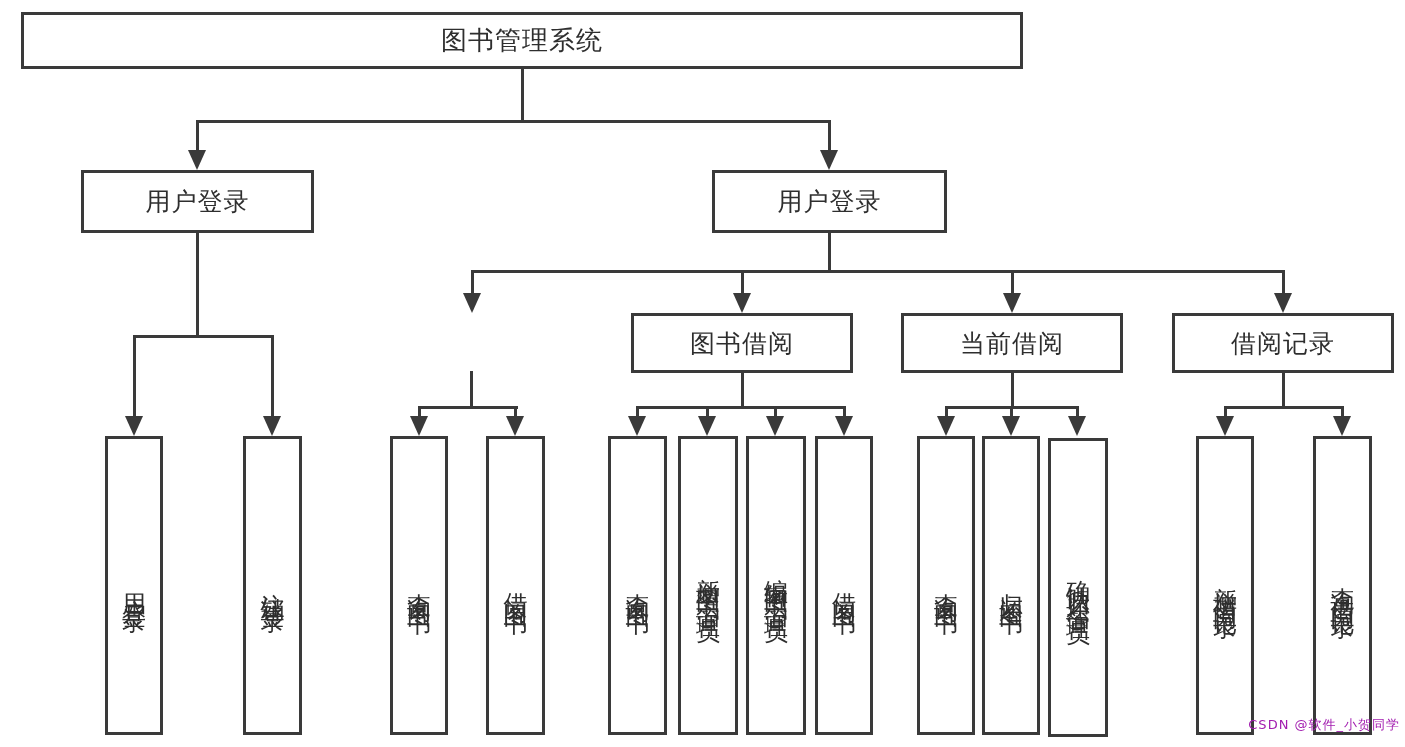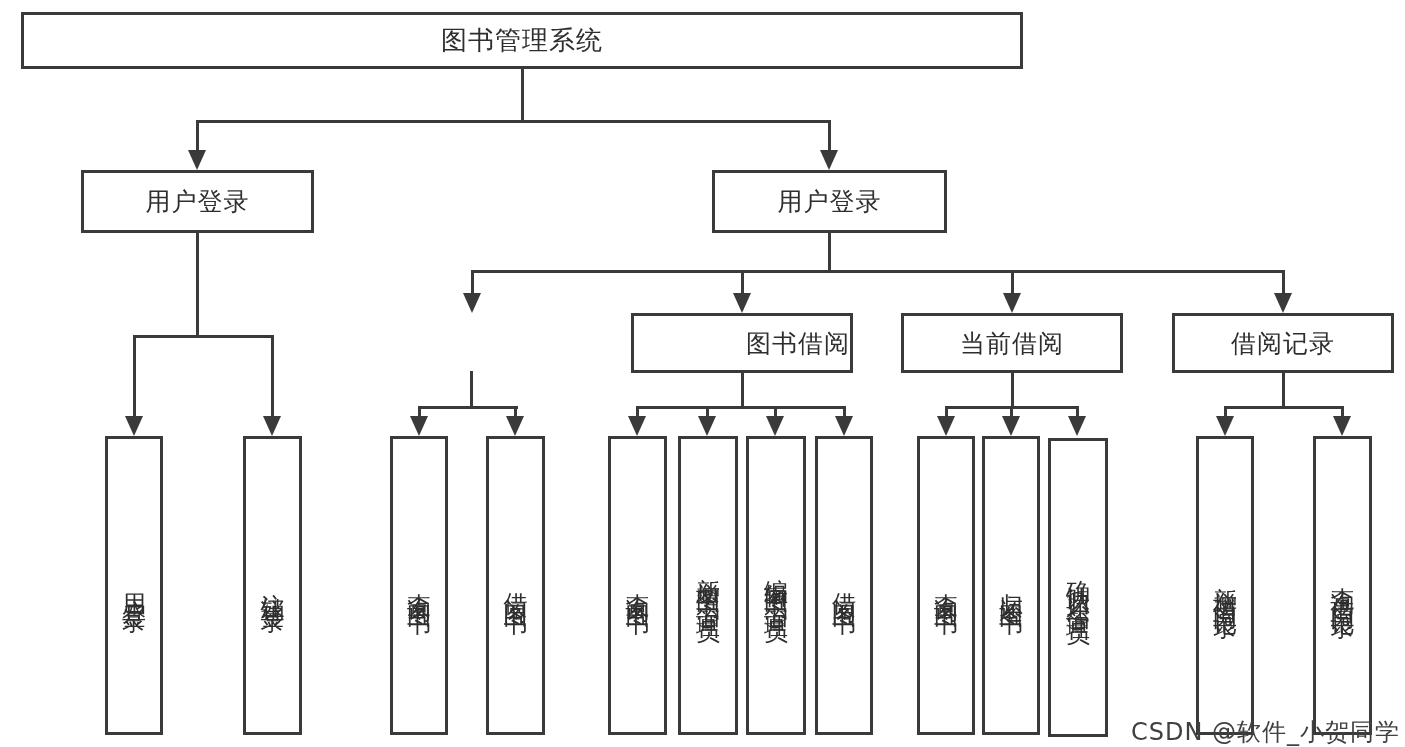--- a/index.html
+++ b/index.html
@@ -37,22 +37,22 @@
   .v{width:3px;}
   .ah{
     position:absolute;width:0;height:0;
     border-left:9px solid transparent;
     border-right:9px solid transparent;
     border-top:20px solid #3a3a3a;
   }
   .watermark{
     position:absolute;
     top:716px;right:5px;
-    font-size:24px;
-    color:#404040;
+    font-size:13px;
+    color:#a21caf;
     letter-spacing:1px;
     z-index:5;
   }
 </style>
 </head>
 <body>
 
 <div id="canvas">
 
   <div class="box" style="left:21px;top:12px;width:1002px;height:57px;font-size:26px;">
@@ -84,21 +84,21 @@
   <div class="h" style="left:471px;top:270px;width:814px;"></div>
   <div class="v" style="left:471px;top:270px;height:27px;"></div>
   <div class="ah" style="left:463px;top:293px;"></div>
   <div class="v" style="left:741px;top:270px;height:27px;"></div>
   <div class="ah" style="left:733px;top:293px;"></div>
   <div class="v" style="left:1011px;top:270px;height:27px;"></div>
   <div class="ah" style="left:1003px;top:293px;"></div>
   <div class="v" style="left:1282px;top:270px;height:27px;"></div>
   <div class="ah" style="left:1274px;top:293px;"></div>
 
-  <div class="box" style="left:631px;top:313px;width:222px;height:60px;justify-content:flex-end;">
+  <div class="box" style="left:631px;top:313px;width:222px;height:60px;">
     <span>图书借阅</span>
   </div>
   <div class="box" style="left:1172px;top:313px;width:222px;height:60px;">
     <span>借阅记录</span>
   </div>
   <div class="box" style="left:901px;top:313px;width:222px;height:60px;">
     <span>当前借阅</span>
   </div>
 
   <div class="v" style="left:470px;top:371px;height:37px;"></div>

